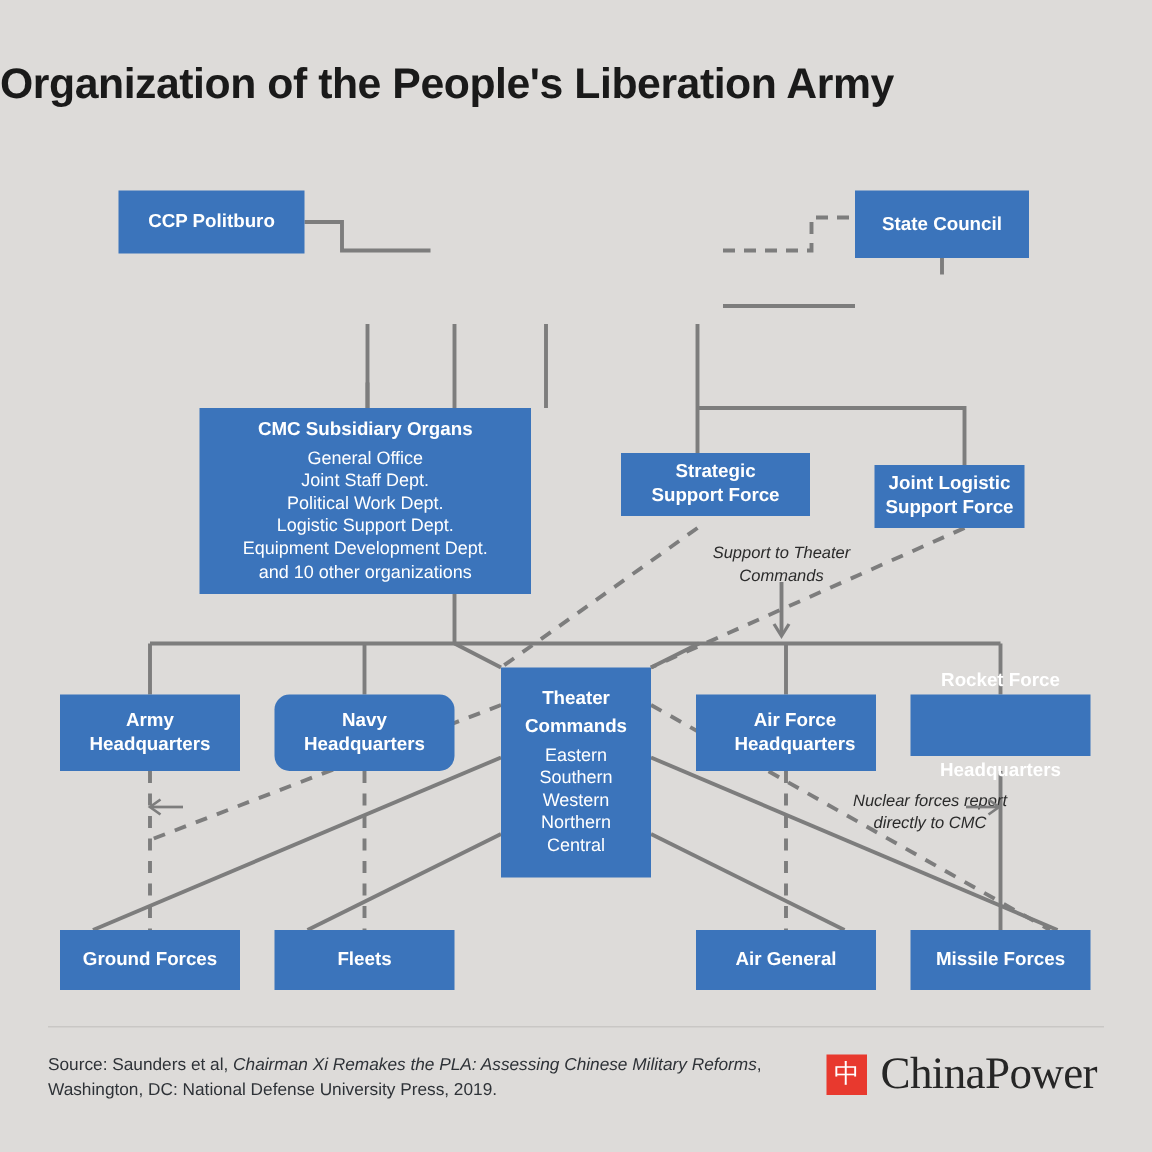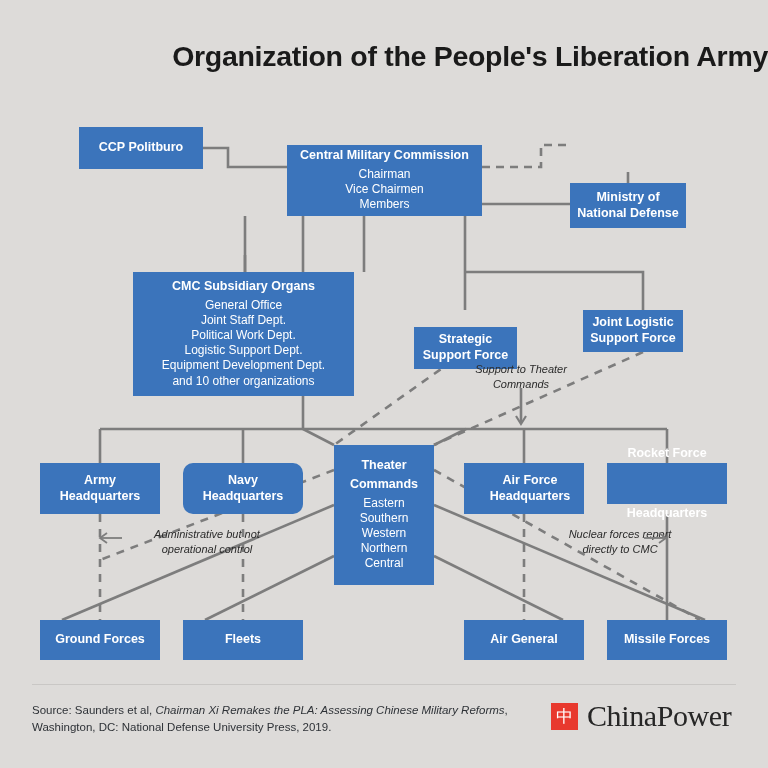--- a/index.html
+++ b/index.html
@@ -25,21 +25,21 @@
     left: 0; top: 0;
     width: 768px;
     height: 768px;
     pointer-events: none;
   }
   .title {
     position: absolute;
     left: 0;
     top: 40px;
     width: 768px;
-    text-align: right;
+    text-align: left;
     font-size: 28.5px;
     font-weight: bold;
     color: #1a1a1a;
     letter-spacing: -0.3px;
   }
   .node {
     position: absolute;
     background: #3b74bb;
     color: #ffffff;
     box-sizing: border-box;
@@ -175,44 +175,37 @@
       <path d="M334 470 L100 560"></path>
     </g>
   </svg>
 
   <div class="title">Organization of the People's Liberation Army</div>
 
   <div class="node" style="left:79px; top:127px; width:124px; height:42px;align-items:center;">
     <span class="hdr">CCP Politburo</span>
   </div>
 
-  <div class="node titled" style="left:287px; top:145px; width:195px; height:71px;">
-    <span class="hdr">Central Military Commission</span>
-    <span class="sub">Chairman</span>
-    <span class="sub">Vice Chairmen</span>
-    <span class="sub">Members</span>
-  </div>
-
-
-  <div class="node" style="left:570px; top:183px; width:116px; height:45px;">
-    <span class="hdr">Ministry of</span>
-    <span class="hdr">National Defense</span>
-  </div>
+
+  <div class="node" style="left:570px; top:127px; width:116px; height:45px;">
+    <span class="hdr">State Council</span>
+  </div>
+
 
   <div class="node titled" style="left:133px; top:272px; width:221px; height:124px;">
     <span class="hdr">CMC Subsidiary Organs</span>
     <span class="sub">General Office</span>
     <span class="sub">Joint Staff Dept.</span>
     <span class="sub">Political Work Dept.</span>
     <span class="sub">Logistic Support Dept.</span>
     <span class="sub">Equipment Development Dept.</span>
     <span class="sub">and 10 other organizations</span>
   </div>
 
-  <div class="node" style="left:414px; top:327px; width:103px; height:42px;">
+  <div class="node" style="left:414px; top:302px; width:126px; height:42px;">
     <span class="hdr">Strategic</span>
     <span class="hdr">Support Force</span>
   </div>
 
   <div class="node" style="left:583px; top:310px; width:100px; height:42px;">
     <span class="hdr">Joint Logistic</span>
     <span class="hdr">Support Force</span>
   </div>
 
   <div class="annot" style="left:451px; top:362px; width:140px;">
@@ -243,24 +236,20 @@
   <div class="node" style="left:464px; top:463px; width:120px; height:51px;padding-left:12px;">
     <span class="hdr">Air Force</span>
     <span class="hdr">Headquarters</span>
   </div>
 
   <div class="node" style="left:607px; top:463px; width:120px; height:41px;gap:44px;">
     <span class="hdr">Rocket Force</span>
     <span class="hdr">Headquarters</span>
   </div>
 
-  <div class="annot" style="left:118px; top:527px; width:178px;">
-    <div>Administrative but not</div>
-    <div>operational control</div>
-  </div>
   <svg style="position:absolute; left:96px; top:528px; z-index:4;" width="26" height="20" viewBox="0 0 26 20">
     <g stroke="#7d7d7d" stroke-width="1.8" fill="none">
       <path d="M26 10 L5 10"></path>
       <path d="M11 5 L4 10 L11 15"></path>
     </g>
   </svg>
 
   <div class="annot" style="left:540px; top:527px; width:160px;">
     <div>Nuclear forces report</div>
     <div>directly to CMC</div>

